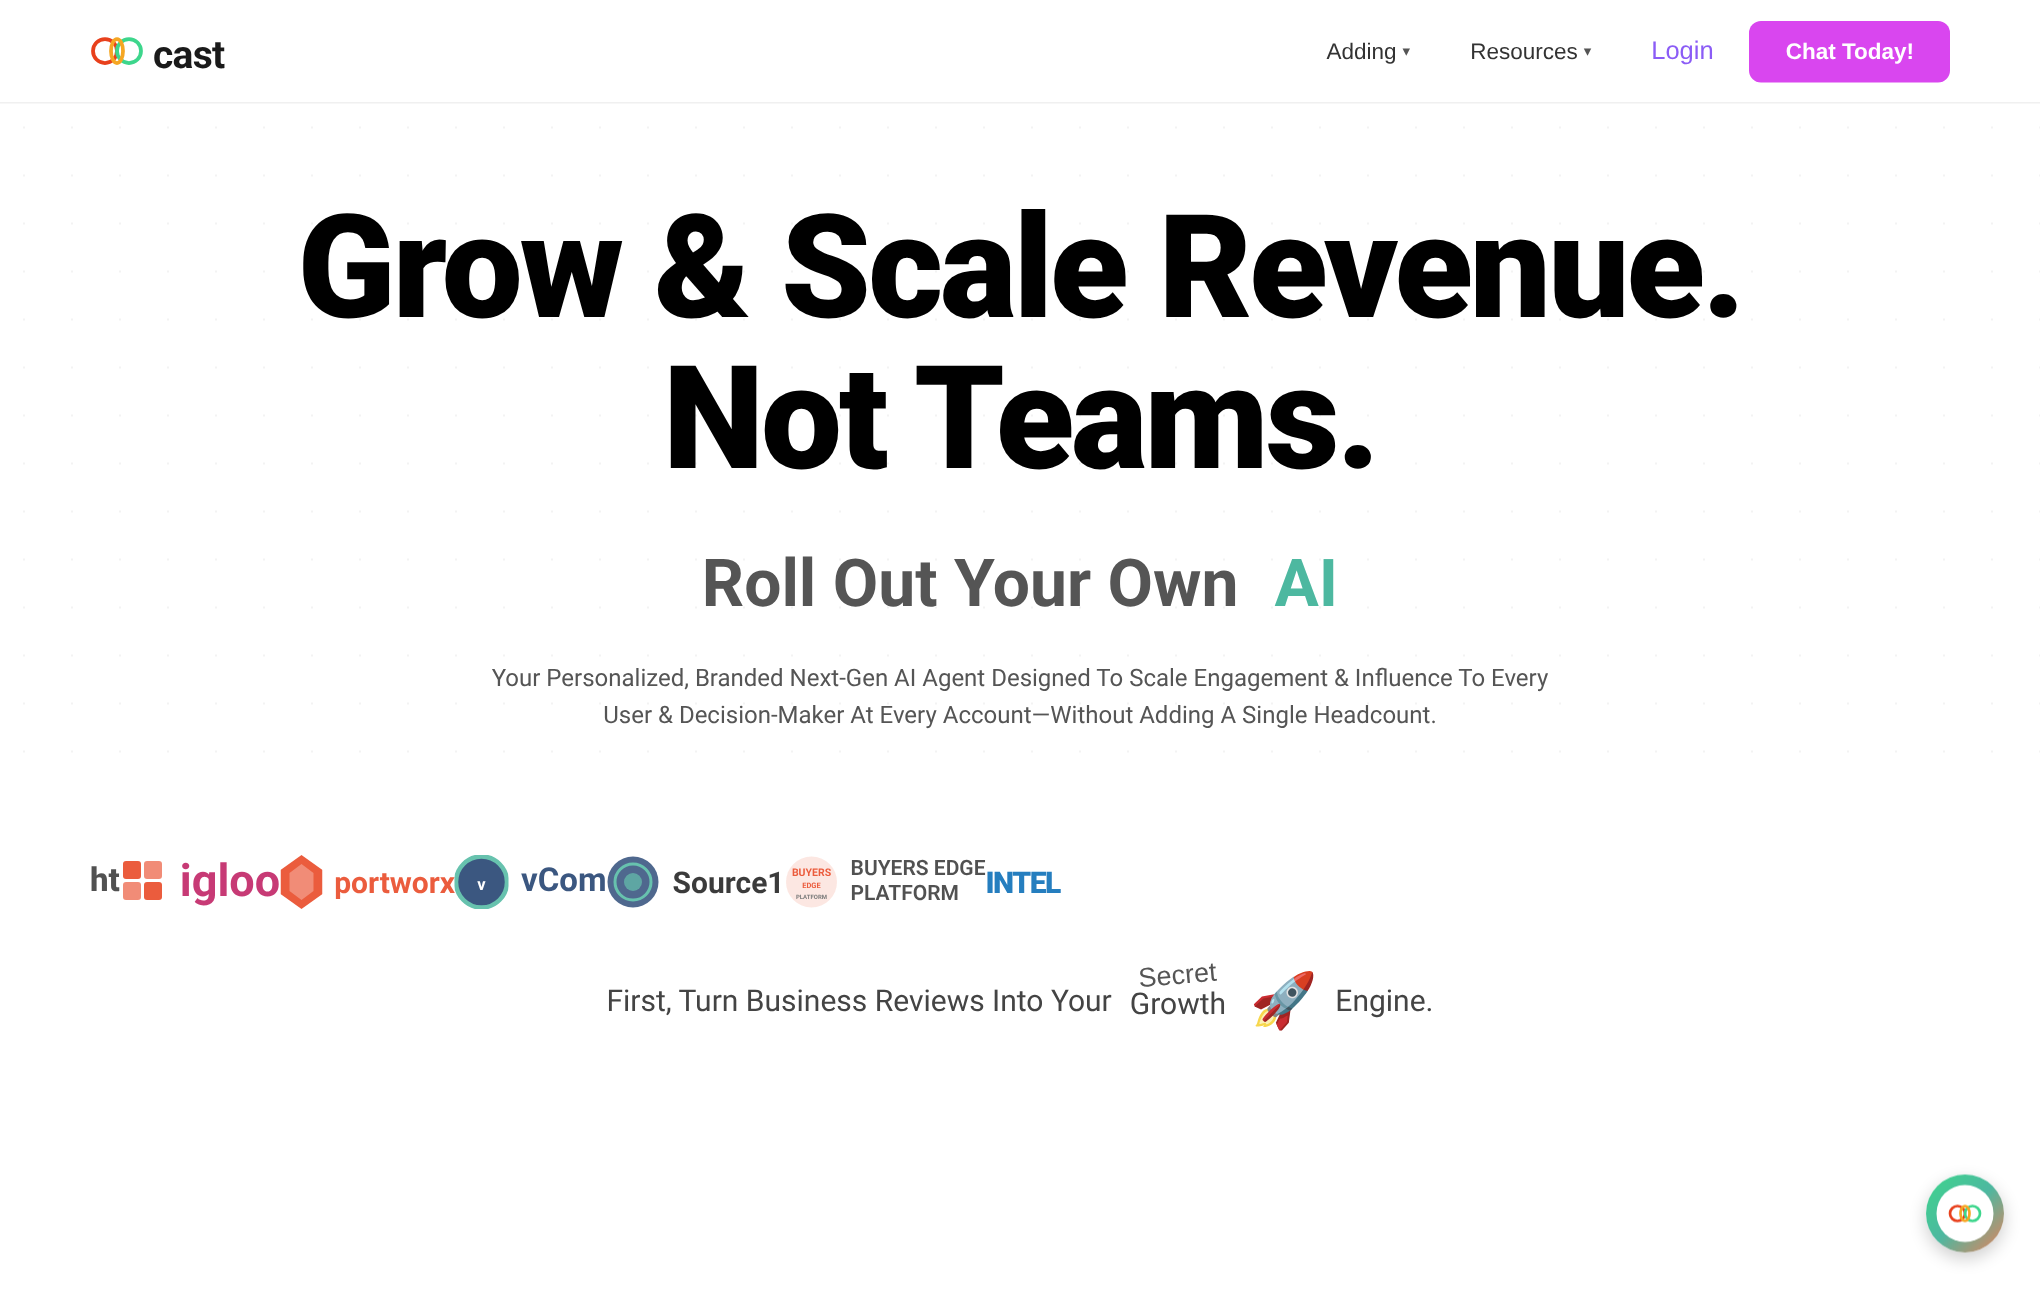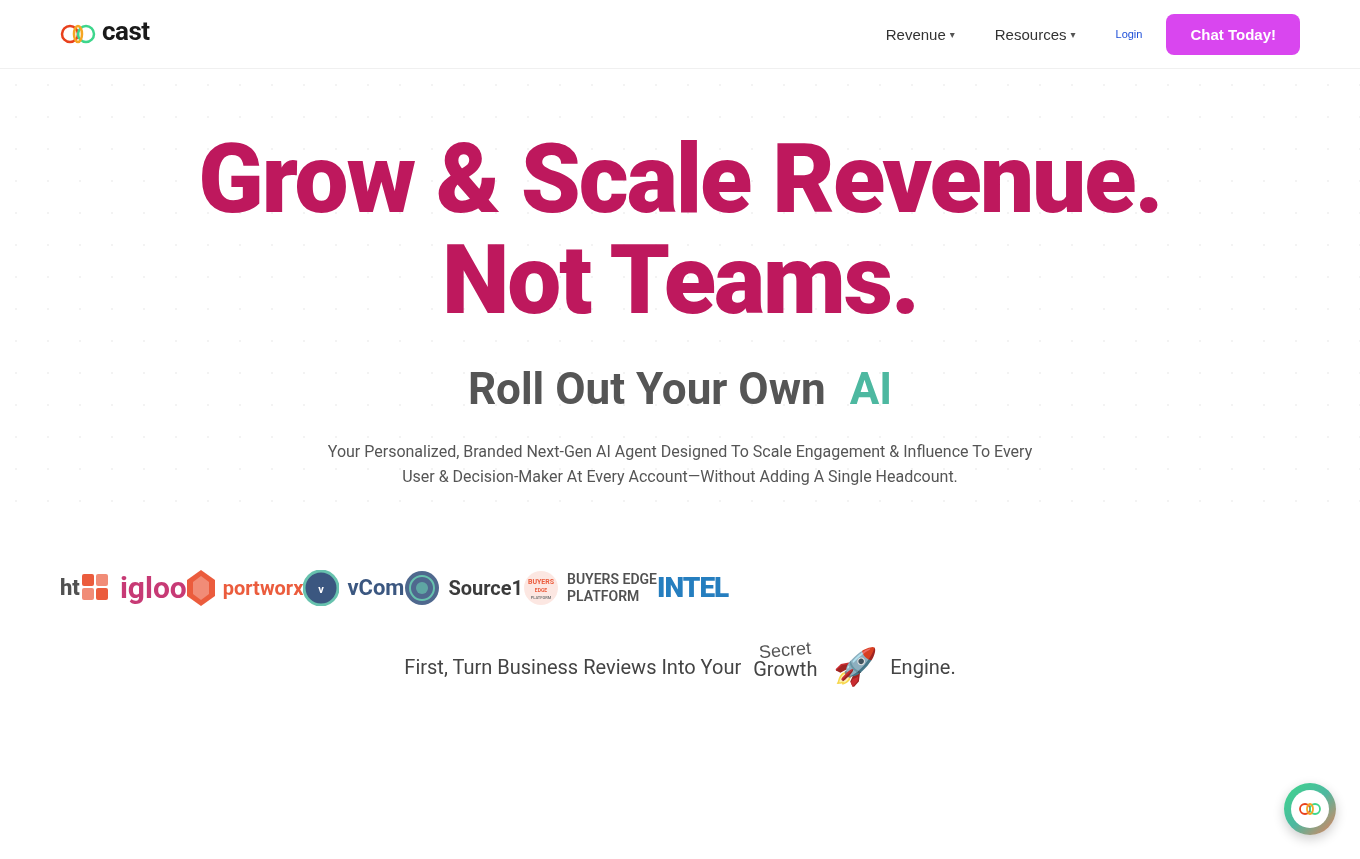--- a/index.html
+++ b/index.html
@@ -20,21 +20,21 @@
       padding: 0 60px;
       height: 69px;
       background: #fff;
       border-bottom: 1px solid #f0f0f0;
       position: relative;
       z-index: 10;
     }
 
     .nav-logo {
       display: flex;
-      align-items: flex-start;
+      align-items: flex-end;
       gap: 6px;
       text-decoration: none;
     }
 
     .logo-icon {
       width: 36px;
       height: 36px;
     }
 
     .logo-text {
@@ -64,23 +64,23 @@
       border: none;
     }
 
     .nav-item .chevron {
       font-size: 10px;
       color: #555;
     }
 
     .nav-login {
       padding: 8px 16px;
-      font-size: 11px;
+      font-size: 17px;
       font-weight: 500;
-      color: #1d4ed8;
+      color: #8b5cf6;
       cursor: pointer;
       background: none;
       border: none;
     }
 
     .nav-cta {
       background: #d946ef;
       color: #fff;
       border: none;
       border-radius: 8px;
@@ -109,21 +109,21 @@
       inset: 0;
       background-image: radial-gradient(circle, #e0e0e0 1px, transparent 1px);
       background-size: 32px 32px;
       opacity: 0.4;
       pointer-events: none;
     }
 
     .hero-headline {
       font-size: 96px;
       font-weight: 900;
-      color: #be185d;
+      color: #000000;
       line-height: 1.05;
       letter-spacing: -2px;
       margin-bottom: 32px;
       position: relative;
       z-index: 1;
     }
 
     .hero-subtitle-row {
       font-size: 44px;
       font-weight: 700;
@@ -253,21 +253,21 @@
     <svg class="logo-icon" viewBox="0 0 36 36" fill="none" xmlns="http://www.w3.org/2000/svg">
       <circle cx="10" cy="18" r="8" fill="none" stroke="#e8401c" stroke-width="2.5"></circle>
       <circle cx="26" cy="18" r="8" fill="none" stroke="#3dd68c" stroke-width="2.5"></circle>
       <ellipse cx="18" cy="18" rx="4" ry="8" fill="none" stroke="#f5a623" stroke-width="2.5"></ellipse>
     </svg>
     <span class="logo-text">cast</span>
   </a>
 
   <div class="nav-links">
     <button class="nav-item">
-      <span>Revenue</span>
+      <span>Adding</span>
       <span class="chevron">▾</span>
     </button>
     <button class="nav-item">
       <span>Resources</span>
       <span class="chevron">▾</span>
     </button>
     <button class="nav-login">Login</button>
     <button class="nav-cta">Chat Today!</button>
   </div>
 </nav>
@@ -343,21 +343,21 @@
           <circle cx="18" cy="18" r="17" fill="#e8401c" opacity="0.15"></circle>
           <text x="18" y="14" text-anchor="middle" fill="#e8401c" font-size="7" font-weight="bold">BUYERS</text>
           <text x="18" y="22" text-anchor="middle" fill="#e8401c" font-size="5" font-weight="bold">EDGE</text>
           <text x="18" y="29" text-anchor="middle" fill="#666" font-size="4">PLATFORM</text>
         </svg>
         <span style="color:#333; font-weight:600; font-size:14px; line-height:1.2;">BUYERS EDGE<br>PLATFORM</span>
       </span>
     </div>
 
     <div class="logo-item">
-      <span class="logo-placeholder" style="color:#0068b5; font-size:28px; font-weight:900; letter-spacing:-1px;">INTEL</span>
+      <span class="logo-placeholder" style="color:#0068b5; font-size:20px; font-weight:900; letter-spacing:-1px;">INTEL</span>
     </div>
 
   </div>
 </div>
 
 <div class="bottom-section">
   <div class="bottom-text">
     <span>First, Turn Business Reviews Into Your</span>
     <span style="display:inline-flex; flex-direction:column; align-items:center; margin: 0 4px; position:relative; top:-6px;">
       <span class="secret-word">Secret</span>

